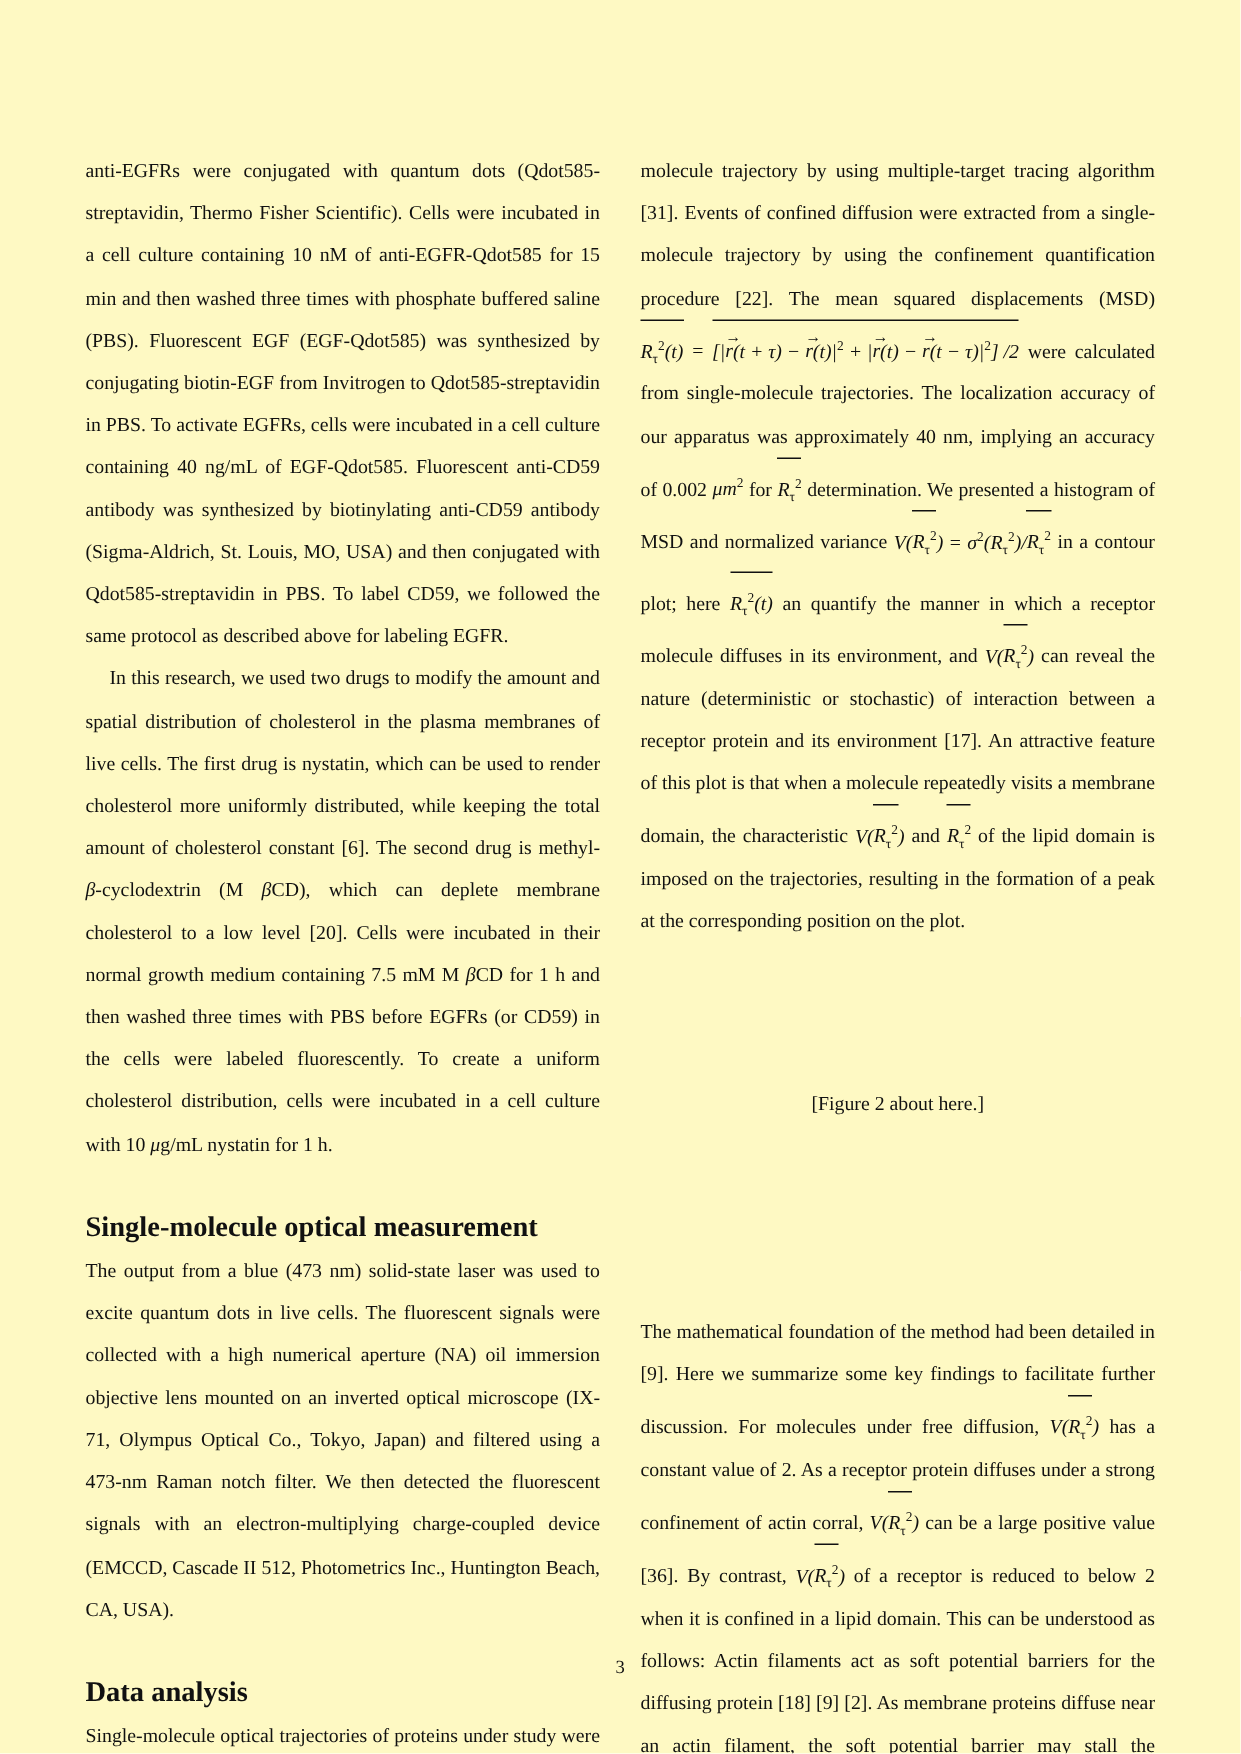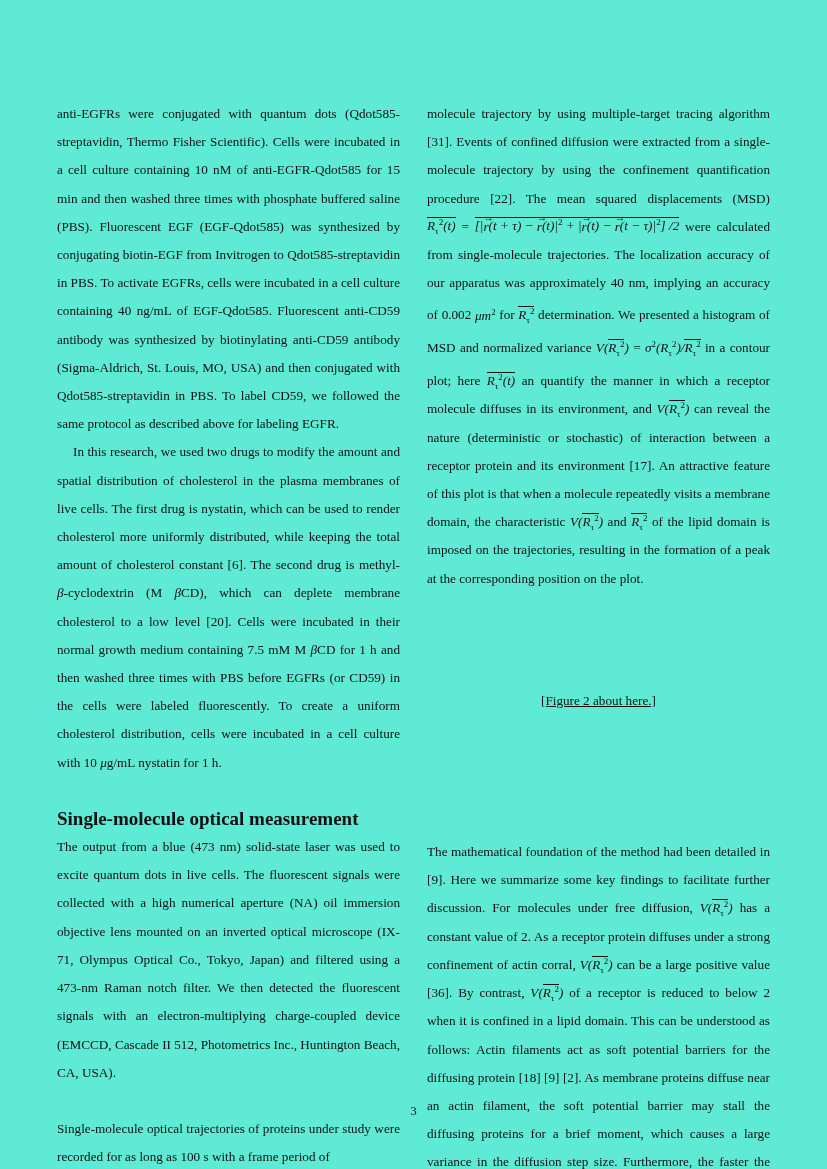--- a/index.html
+++ b/index.html
@@ -4,21 +4,21 @@
 <style>
   html, body {
     margin: 0;
     padding: 0;
     background: #ffffff;
   }
   .page {
     position: relative;
     width: 827px;
     height: 1169px;
-    background: #5eead4;
+    background: #fef9c3;
     font-family: "Liberation Serif", "DejaVu Serif", serif;
     color: #111111;
     overflow: hidden;
   }
   .columns {
     position: absolute;
     left: 57px;
     top: 100px;
     width: 713px;
     display: flex;
@@ -45,36 +45,35 @@
     line-height: 28.2px;
     font-weight: bold;
     text-align: left;
   }
   .gap-before-heading { height: 28px; }
   .figure-note {
     margin: 0;
     font-size: 13.2px;
     line-height: 28.2px;
     text-align: center;
-    text-decoration: underline;
   }
   .spacer-fig-top { height: 94px; }
   .spacer-fig-bottom { height: 123px; }
 
   
   .math {
     font-family: "Liberation Serif", "DejaVu Serif", serif;
     font-style: italic;
     white-space: nowrap;
   }
   .mathup { font-style: normal; }
   .ovl {
     display: inline-block;
     border-top: 1.1px solid #111;
-    padding-top: 0px;
+    padding-top: 12px;
     line-height: 1.0;
   }
   sup.sp { font-size: 0.68em; vertical-align: super; font-style: normal; }
   sub.sb { font-size: 0.68em; vertical-align: sub; font-style: normal; }
   .vec {
     position: relative;
     display: inline-block;
   }
   .vec > .arrowglyph {
     position: absolute;
@@ -110,20 +109,21 @@
       <p class="body indent"><span>In this research, we used two drugs to modify the amount and spatial distribution of cholesterol in the plasma membranes of live cells. The first drug is nystatin, which can be used to render cholesterol more uniformly distributed, while keeping the total amount of cholesterol constant [6]. The second drug is methyl- </span><span class="math">β</span><span>-cyclodextrin (M </span><span class="math">β</span><span>CD), which can deplete membrane cholesterol to a low level [20]. Cells were incubated in their normal growth medium containing 7.5 mM M </span><span class="math">β</span><span>CD for 1 h and then washed three times with PBS before EGFRs (or CD59) in the cells were labeled fluorescently. To create a uniform cholesterol distribution, cells were incubated in a cell culture with 10 </span><span class="math">μ</span><span>g/mL nystatin for 1 h.</span></p>
 
       <div class="gap-before-heading"></div>
 
       <h2 class="heading">Single-molecule optical measurement</h2>
 
       <p class="body">The output from a blue (473 nm) solid-state laser was used to excite quantum dots in live cells. The fluorescent signals were collected with a high numerical aperture (NA) oil immersion objective lens mounted on an inverted optical microscope (IX-71, Olympus Optical Co., Tokyo, Japan) and filtered using a 473-nm Raman notch filter. We then detected the fluorescent signals with an electron-multiplying charge-coupled device (EMCCD, Cascade II 512, Photometrics Inc., Huntington Beach, CA, USA).</p>
 
       <div class="gap-before-heading"></div>
 
+      <h2 class="heading">Data analysis</h2>
 
       <p class="body"><span>Single-molecule optical trajectories of proteins under study were recorded for as long as 100 s with a frame period of </span></p>
 
     </div>
 
     <div class="col">
 
       <p class="body"><span>molecule trajectory by using multiple-target tracing algorithm [31]. Events of confined diffusion were extracted from a single-molecule trajectory by using the confinement quantification procedure [22]. The mean squared displacements (MSD) </span><span class="math"><span class="ovl">R<sub class="sb">τ</sub><sup class="sp">2</sup>(t)</span> <span class="mathup">=</span> <span class="ovl">[|<span class="vec"><span class="arrowglyph">→</span>r</span>(t + τ) − <span class="vec"><span class="arrowglyph">→</span>r</span>(t)|<sup class="sp">2</sup> + |<span class="vec"><span class="arrowglyph">→</span>r</span>(t) − <span class="vec"><span class="arrowglyph">→</span>r</span>(t − τ)|<sup class="sp">2</sup>] /2</span></span><span> were calculated from single-molecule trajectories. The localization accuracy of our apparatus was approximately 40 nm, implying an accuracy of 0.002 </span><span class="math">μm<sup class="sp">2</sup></span><span> for </span><span class="math"><span class="ovl">R<sub class="sb">τ</sub><sup class="sp">2</sup></span></span><span> determination. We presented a histogram of MSD and normalized variance </span><span class="math">V(<span class="ovl">R<sub class="sb">τ</sub><sup class="sp">2</sup></span>) <span class="mathup">=</span> σ<sup class="sp">2</sup>(R<sub class="sb">τ</sub><sup class="sp">2</sup>)/<span class="ovl">R<sub class="sb">τ</sub><sup class="sp">2</sup></span></span><span> in a contour plot; here </span><span class="math"><span class="ovl">R<sub class="sb">τ</sub><sup class="sp">2</sup>(t)</span></span><span> an quantify the manner in which a receptor molecule diffuses in its environment, and </span><span class="math">V(<span class="ovl">R<sub class="sb">τ</sub><sup class="sp">2</sup></span>)</span><span> can reveal the nature (deterministic or stochastic) of interaction between a receptor protein and its environment [17]. An attractive feature of this plot is that when a molecule repeatedly visits a membrane domain, the characteristic </span><span class="math">V(<span class="ovl">R<sub class="sb">τ</sub><sup class="sp">2</sup></span>)</span><span> and </span><span class="math"><span class="ovl">R<sub class="sb">τ</sub><sup class="sp">2</sup></span></span><span> of the lipid domain is imposed on the trajectories, resulting in the formation of a peak at the corresponding position on the plot.</span></p>
 
       <div class="spacer-fig-top"></div>

